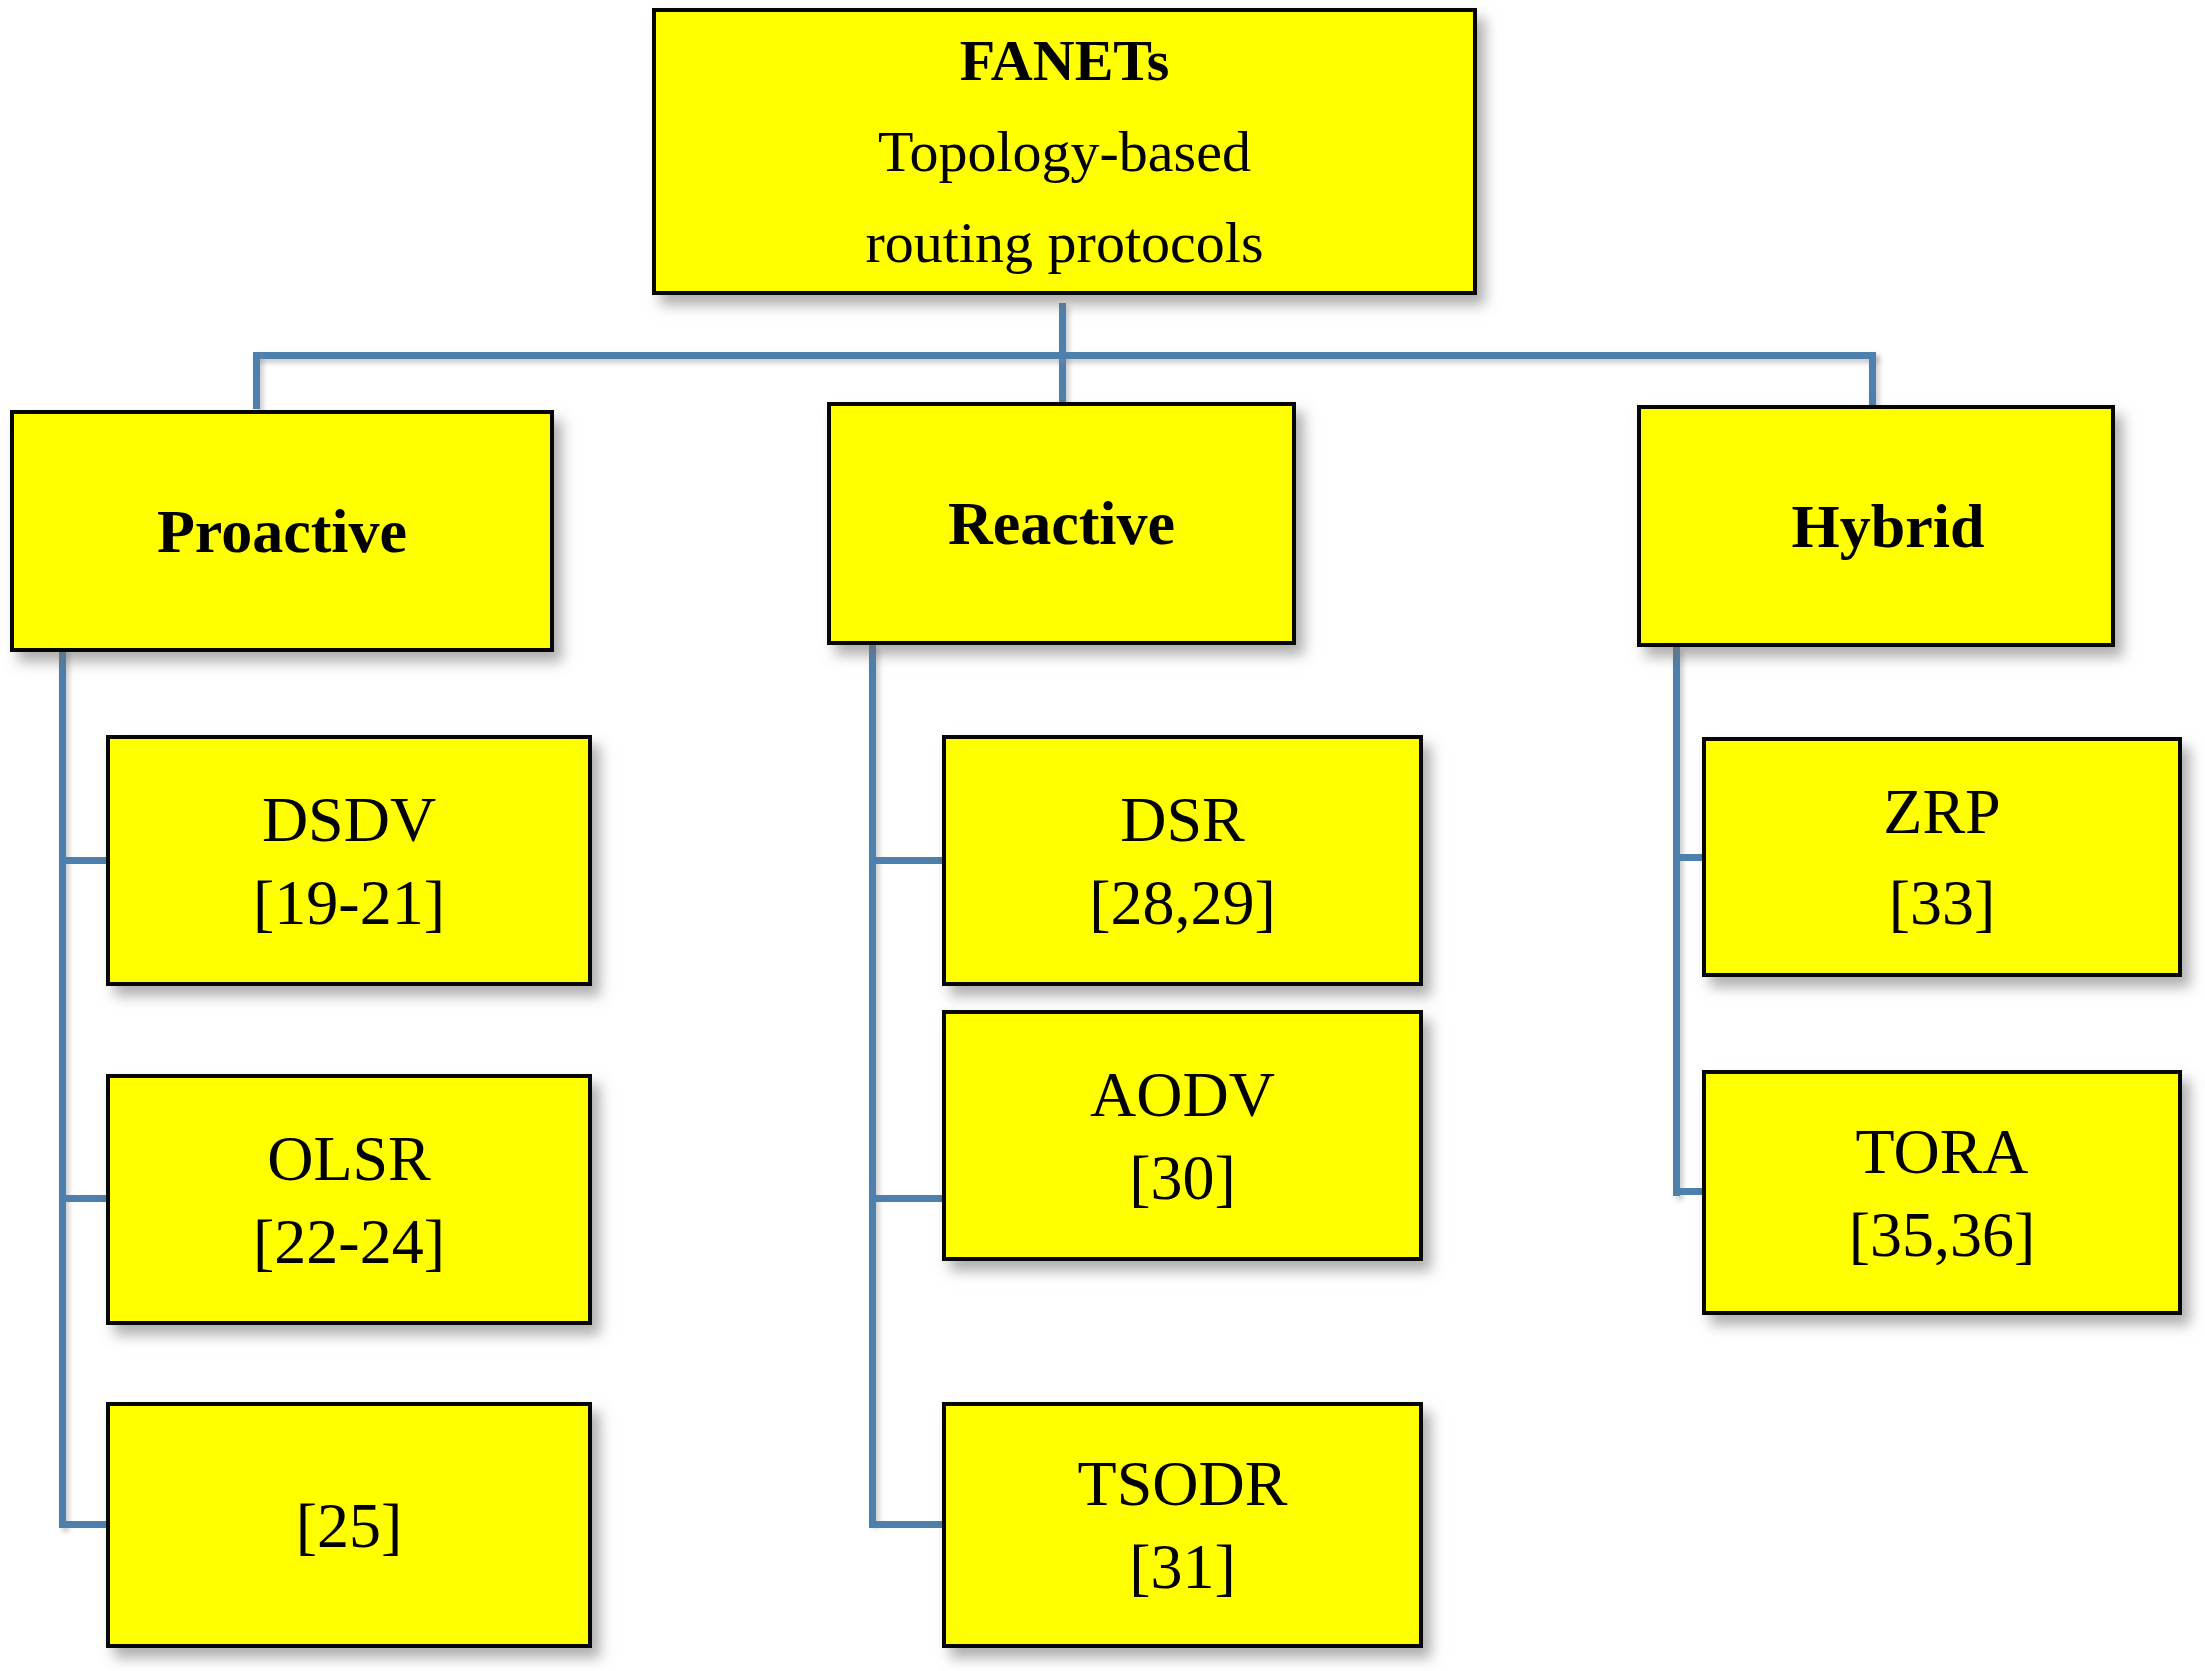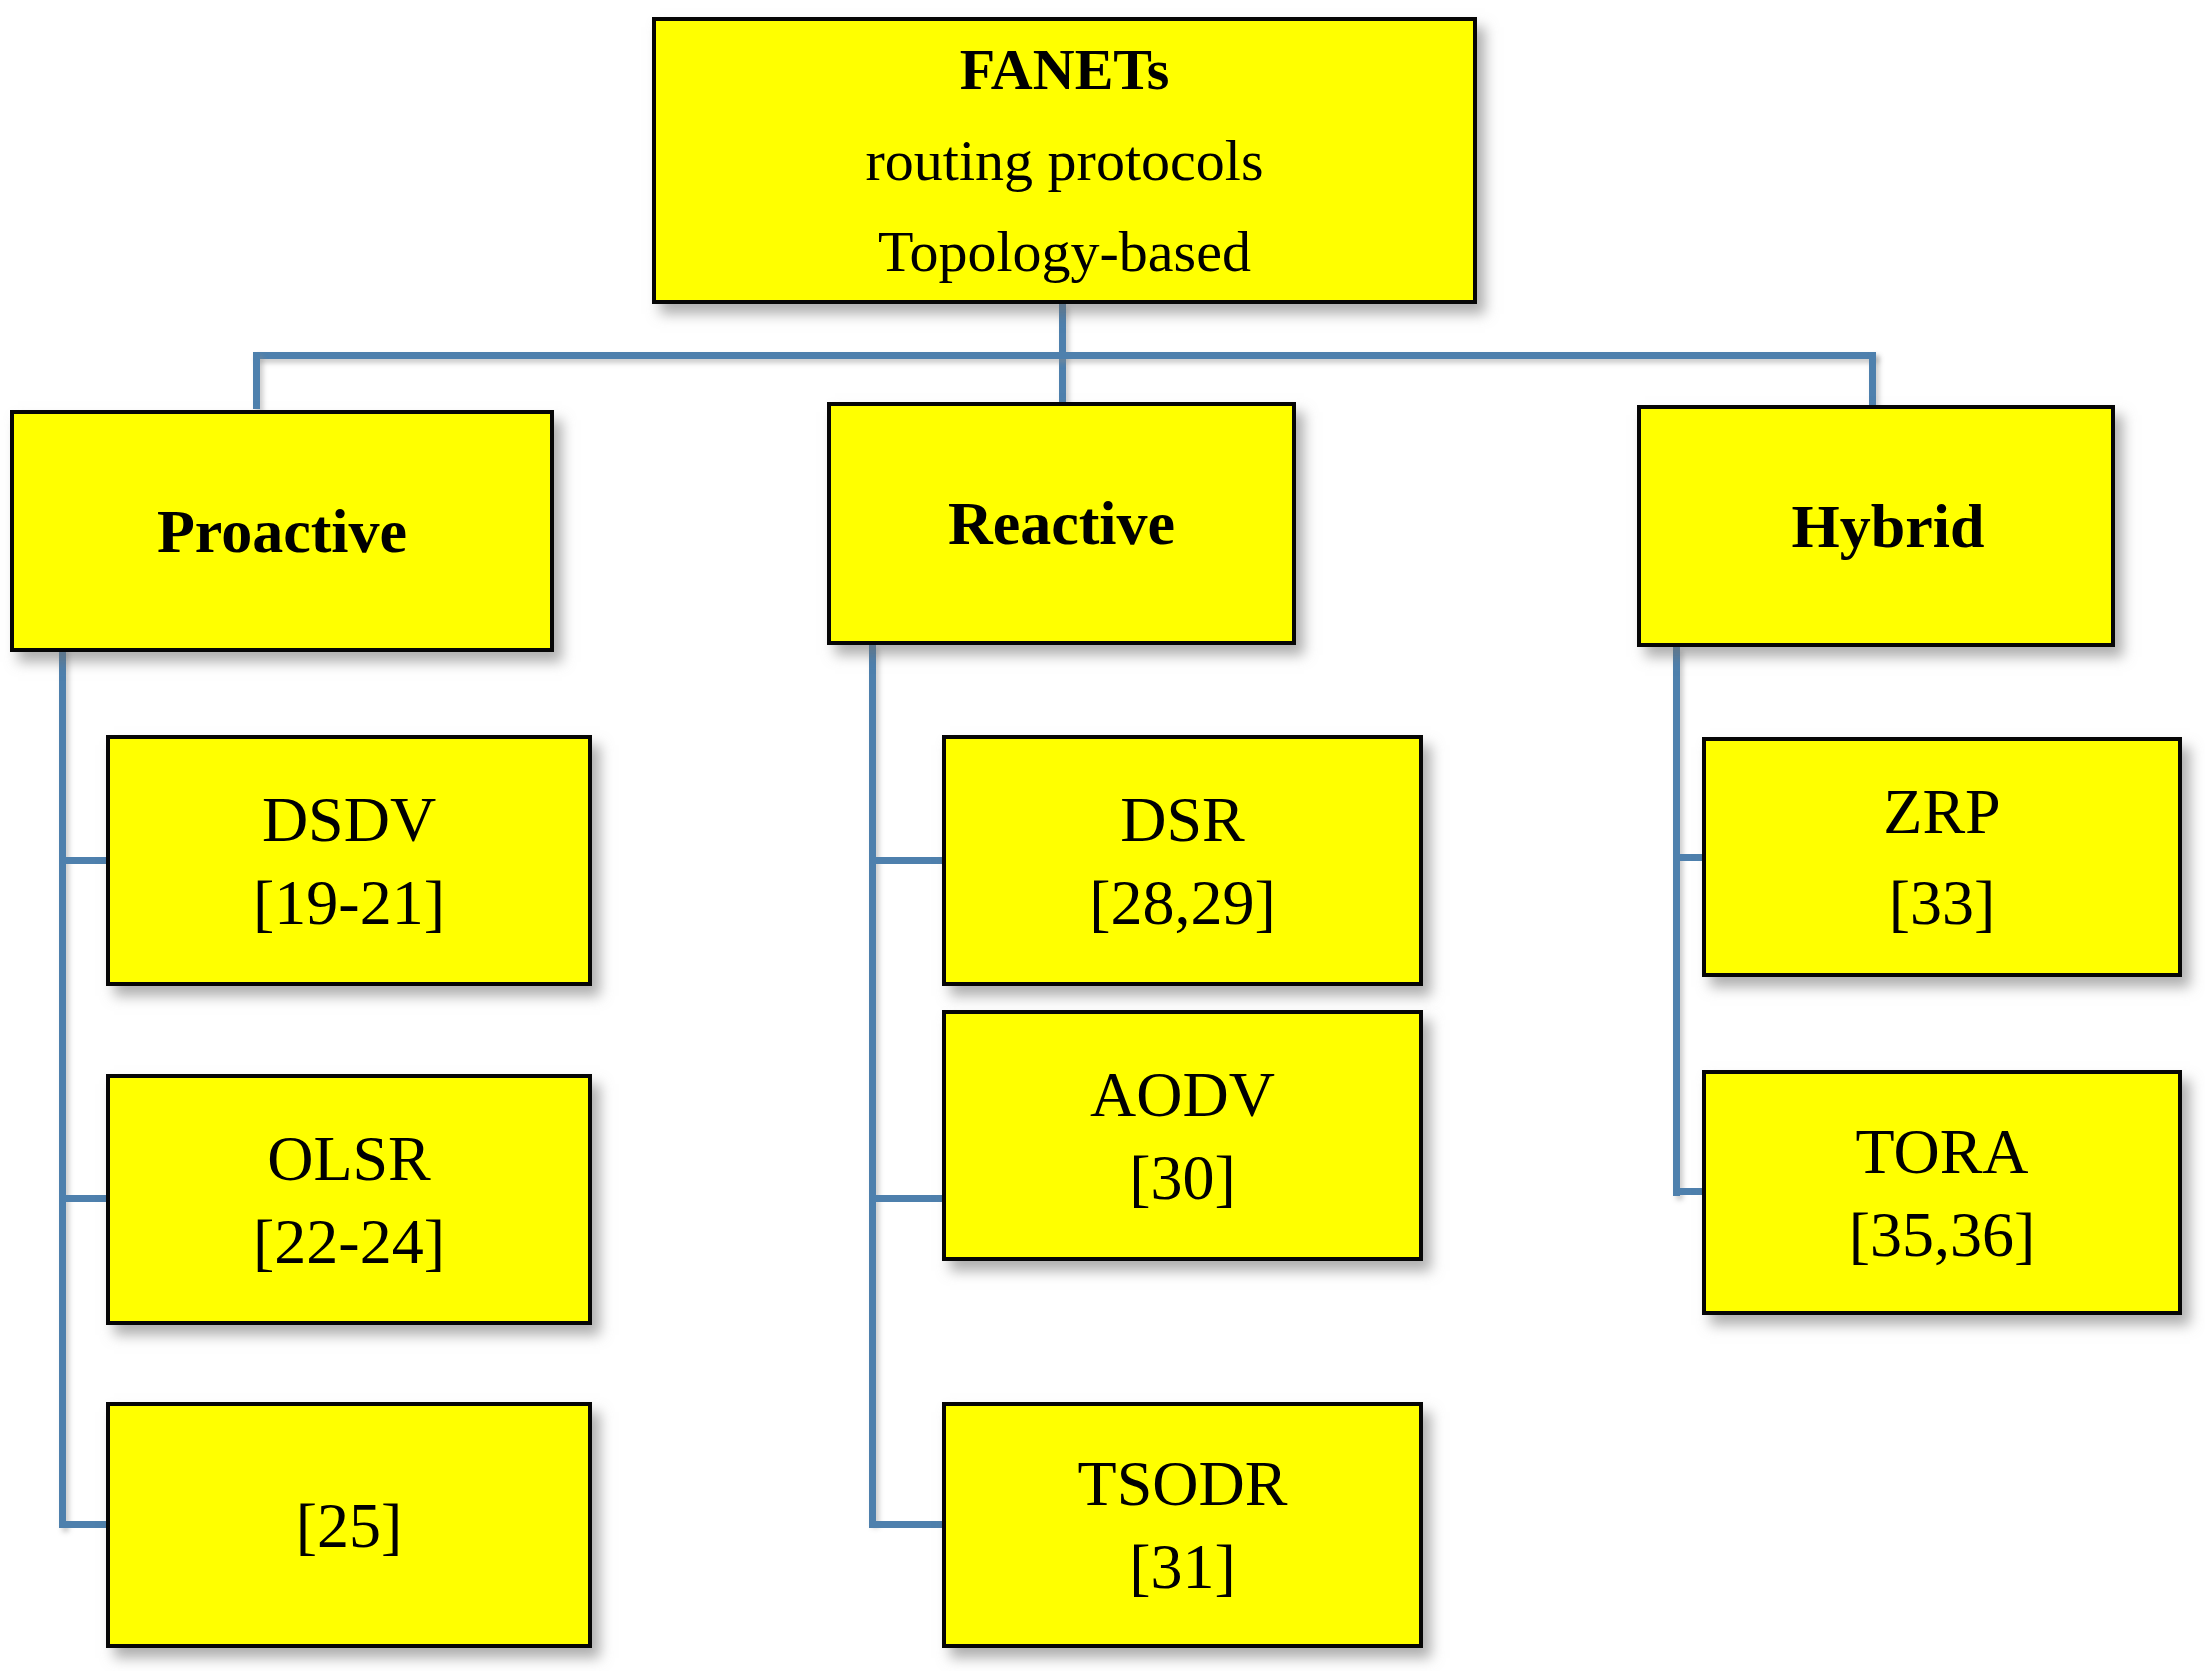--- a/index.html
+++ b/index.html
@@ -69,24 +69,24 @@
 
   <div class="conn shadowed" style="left:869px; top:644px;  width:7px;    height:880px;"></div>
   <div class="conn" style="left:869px; top:857px; width:78px; height:7px;"></div>
   <div class="conn" style="left:869px; top:1195px; width:78px; height:7px;"></div>
   <div class="conn" style="left:869px; top:1521px; width:78px; height:7px;"></div>
 
   <div class="conn shadowed" style="left:1673px; top:646px;  width:7px;    height:550px;"></div>
   <div class="conn" style="left:1673px; top:854px; width:33px; height:7px;"></div>
   <div class="conn" style="left:1673px; top:1188px; width:33px; height:7px;"></div>
 
-  <div class="node" style="left:652px; top:17px; width:825px; height:287px;">
+  <div class="node" style="left:652px; top:8px; width:825px; height:287px;">
     <div class="root-line bold">FANETs</div>
+    <div class="root-line">Topology-based</div>
     <div class="root-line">routing protocols</div>
-    <div class="root-line">Topology-based</div>
   </div>
 
   <div class="node" style="left:10px; top:410px; width:544px; height:242px;">
     <div class="cat-label">Proactive</div>
   </div>
 
   <div class="node" style="left:827px; top:402px; width:469px; height:243px;">
     <div class="cat-label">Reactive</div>
   </div>
 

